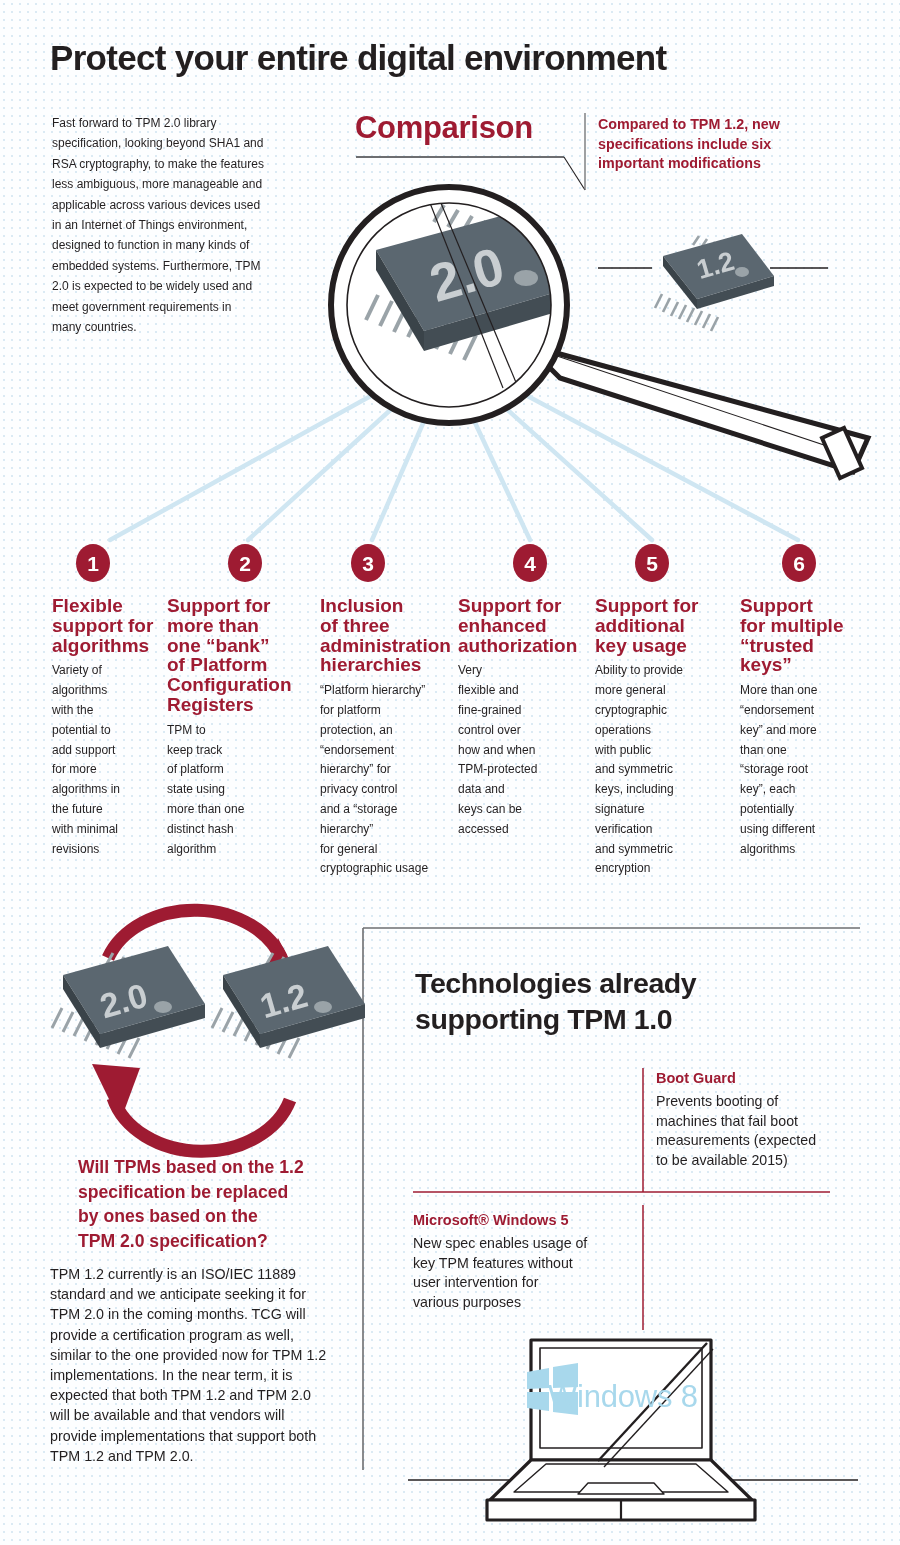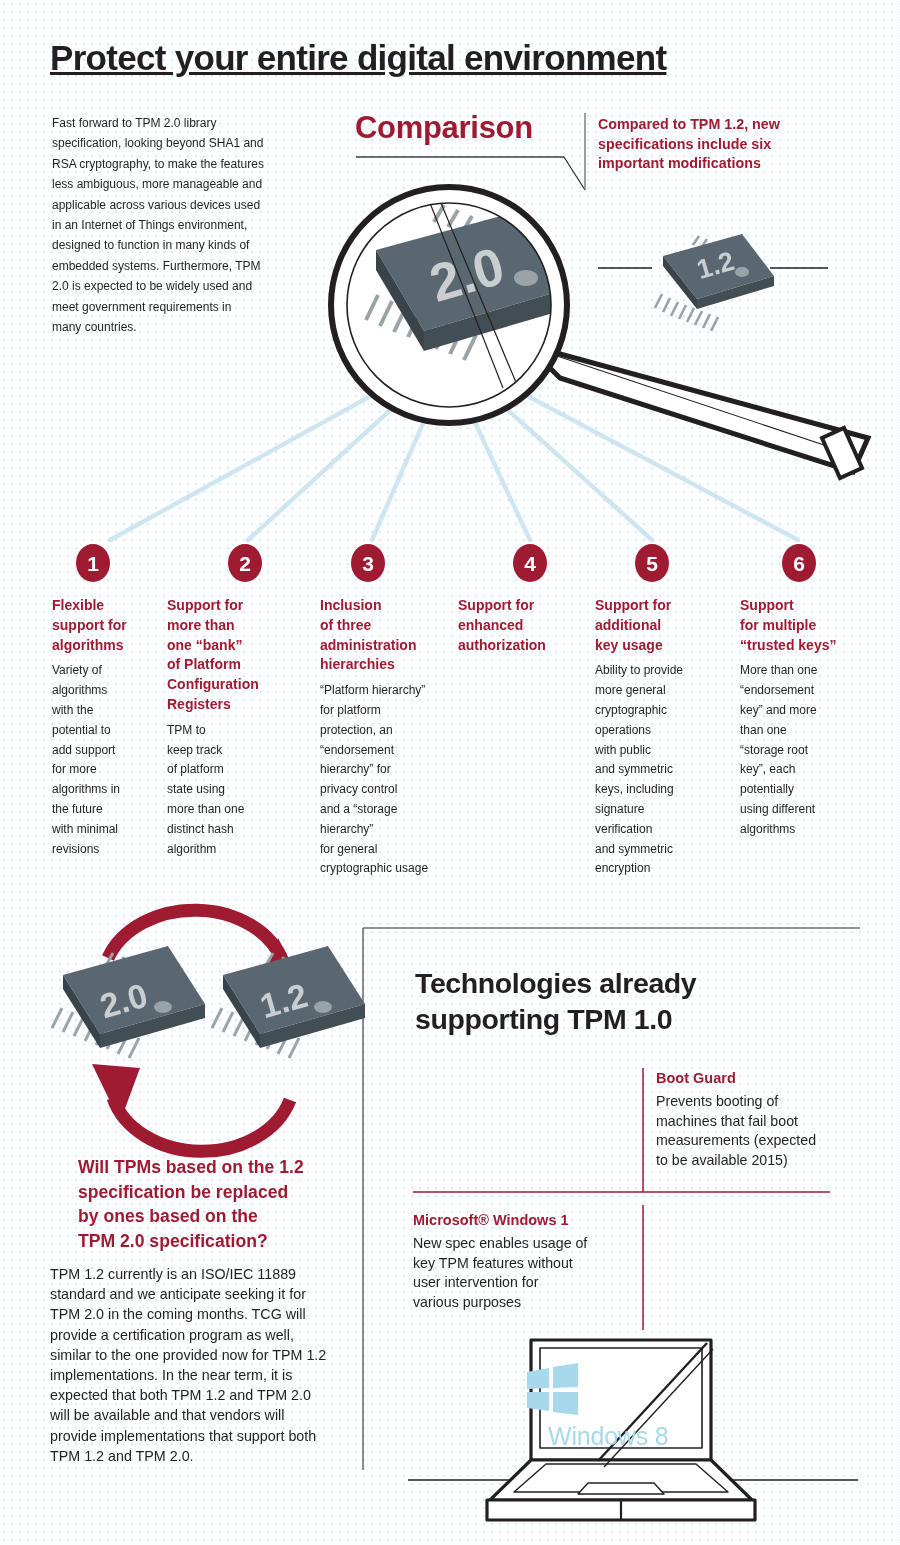--- a/index.html
+++ b/index.html
@@ -29,21 +29,20 @@
   }
   .abs { position: absolute; }
 
   
   #page-title {
     left: 50px; top: 38px;
     font-size: 35px;
     font-weight: bold;
     letter-spacing: -0.7px;
     color: #231f20;
-    text-decoration: underline;
   }
 
   
   #intro-text {
     left: 52px; top: 113px;
     width: 212px;
     font-size: 12px;
     line-height: 20.4px;
     color: #231f20;
   }
@@ -84,21 +83,21 @@
     font-weight: bold;
     display: flex;
     align-items: center;
     justify-content: center;
     line-height: 1;
   }
 
   
   .feature-col { position: absolute; top: 596px; }
   .feature-title {
-    font-size: 14px;
+    font-size: 19px;
     font-weight: bold;
     color: #9e1b32;
     line-height: 19.8px;
     margin: 0 0 6px 0;
     white-space: pre-line;
   }
   .feature-body {
     font-size: 12px;
     color: #231f20;
     line-height: 19.8px;
@@ -147,24 +146,23 @@
     width: 283px;
     font-size: 14.3px;
     line-height: 20.2px;
     color: #231f20;
   }
 
   
   #win-label {
     position: absolute;
     left: 548px; top: 1379px;
-    font-size: 25px;
+    font-size: 31px;
     color: #a8d8ec;
     letter-spacing: -0.2px;
-    margin-top: 43px;
   }
 </style>
 </head>
 <body>
 
 <div id="page">
 
   <div class="abs" id="page-title">Protect your entire digital environment</div>
 
   <div class="abs" id="intro-text">Fast forward to TPM 2.0 library specification, looking beyond SHA1 and RSA cryptography, to make the features less ambiguous, more manageable and applicable across various devices used in an Internet of Things environment, designed to function in many kinds of embedded systems. Furthermore, TPM 2.0 is expected to be widely used and meet government requirements in many countries.</div>
@@ -312,20 +310,29 @@
 privacy control
 and a “storage
 hierarchy”
 for general
 cryptographic usage</p>
   </div>
   <div class="feature-col" style="left:458px; width:122px;">
     <p class="feature-title">Support for
 enhanced
 authorization</p>
+    <p class="feature-body">Very
+flexible and
+fine-grained
+control over
+how and when
+TPM-protected
+data and
+keys can be
+accessed</p>
   </div>
   <div class="feature-col" style="left:595px; width:126px;">
     <p class="feature-title">Support for
 additional
 key usage</p>
     <p class="feature-body">Ability to provide
 more general
 cryptographic
 operations
 with public
@@ -443,21 +450,21 @@
 supporting TPM 1.0</div>
 
   <div class="tech-card" style="left:656px; top:1070px; width:180px;">
     <p class="tech-title">Boot Guard</p>
     <p class="tech-body">Prevents booting of
 machines that fail boot
 measurements (expected
 to be available 2015)</p>
   </div>
   <div class="tech-card" style="left:413px; top:1212px; width:190px;">
-    <p class="tech-title">Microsoft® Windows 1</p>
+    <p class="tech-title">Microsoft® Windows 5</p>
     <p class="tech-body">New spec enables usage of
 key TPM features without
 user intervention for
 various purposes</p>
   </div>
 
   <div class="abs" id="question-heading">Will TPMs based on the 1.2
 specification be replaced
 by ones based on the
 TPM 2.0 specification?</div>

